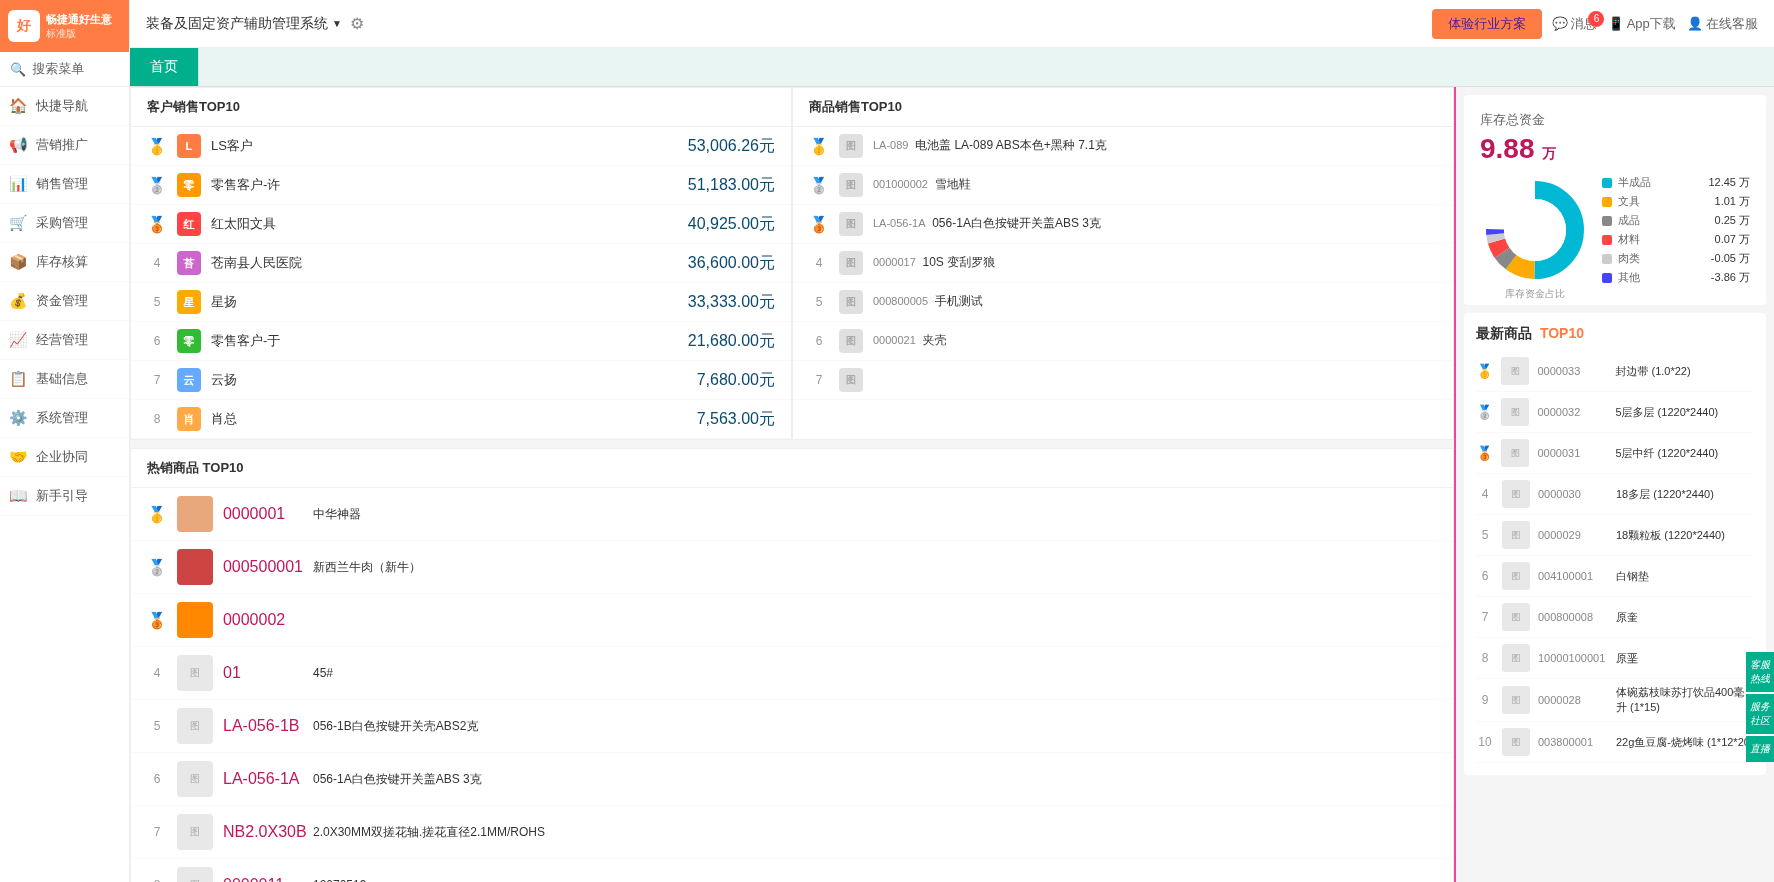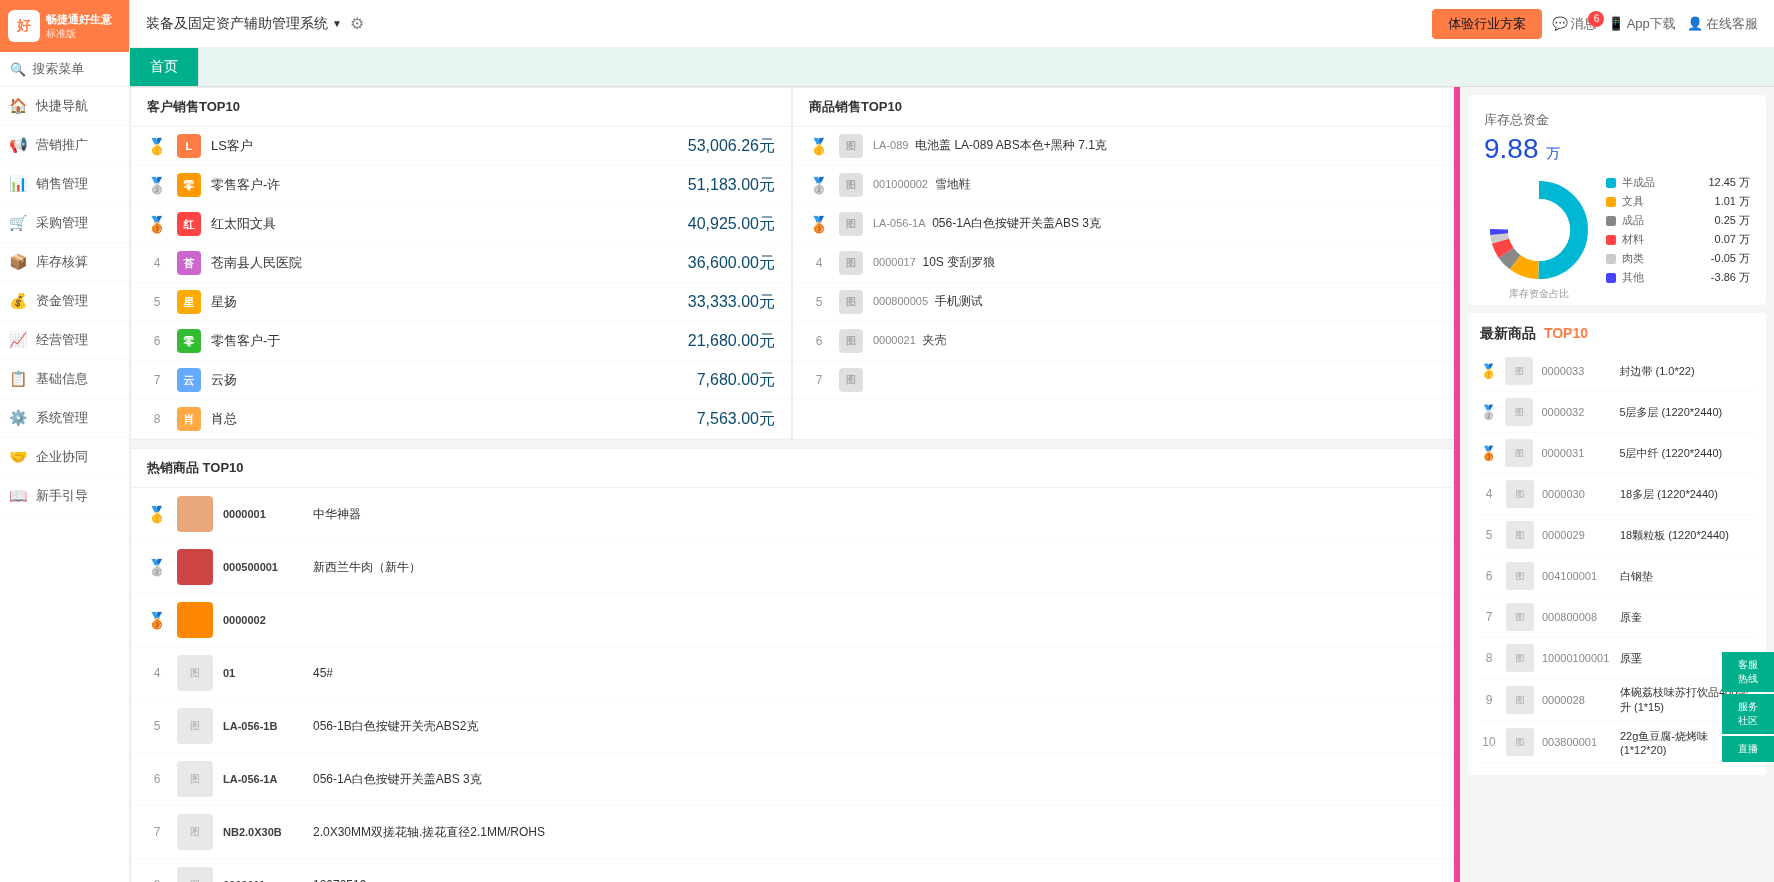--- a/index.html
+++ b/index.html
@@ -59,21 +59,21 @@
       display: flex;
       align-items: center;
       padding: 0 16px;
       height: 48px;
       gap: 10px;
       flex-shrink: 0;
     }
     .topbar-title { font-size: 14px; color: #333; flex: 1; display: flex; align-items: center; gap: 8px; }
     .topbar-dropdown { display: flex; align-items: center; gap: 4px; cursor: pointer; }
     .topbar-actions { display: flex; align-items: center; gap: 12px; color: #666; font-size: 13px; }
-    .btn-primary { background: #ff7d45; color: #0f172a; border: none; border-radius: 4px; padding: 6px 16px; cursor: pointer; font-size: 13px; }
+    .btn-primary { background: #ff7d45; color: #4c1d95; border: none; border-radius: 4px; padding: 6px 16px; cursor: pointer; font-size: 13px; }
     .gear-icon { color: #888; cursor: pointer; font-size: 16px; }
 
     
     .nav-tabs {
       background: #e8f5f3;
       border-bottom: 1px solid #ddd;
       display: flex;
       align-items: center;
       flex-shrink: 0;
     }
@@ -153,30 +153,30 @@
     }
     .product-thumb {
       width: 36px; height: 36px;
       background: #f0f0f0;
       border-radius: 4px;
       display: flex; align-items: center; justify-content: center;
       font-size: 10px; color: #aaa;
       flex-shrink: 0;
       overflow: hidden;
     }
-    .product-code { color: #404040; font-size: 11px; width: 80px; flex-shrink: 0; font-weight: bold; }
+    .product-code { color: #be185d; font-size: 16px; width: 80px; flex-shrink: 0; }
     .product-name { flex: 1; color: #333; font-size: 12px; }
 
     
     .right-panel {
       width: 320px;
       flex-shrink: 0;
       background: #f5f5f5;
       overflow-y: auto;
-      border-left: 6px solid #ec4899;
+      border-left: 2px solid #ec4899;
     }
 
     .inventory-card {
       background: #fff;
       margin: 8px;
       border-radius: 4px;
       padding: 16px;
     }
 
     .chart-area {
@@ -240,27 +240,28 @@
       position: fixed;
       right: 0;
       bottom: 120px;
       display: flex;
       flex-direction: column;
       gap: 2px;
     }
     .float-btn {
       background: #00b08c;
       color: #fff;
-      width: 52px;
+      width: 28px;
       padding: 8px 4px;
-      text-align: center;
+      text-align: left;
       font-size: 11px;
       cursor: pointer;
       writing-mode: horizontal-tb;
       line-height: 1.4;
+      font-style: italic;
     }
 
     .scrollbar-thin::-webkit-scrollbar { width: 4px; }
     .scrollbar-thin::-webkit-scrollbar-thumb { background: #ddd; border-radius: 2px; }
   </style>
 </head>
 <body>
 
 <div class="sidebar">
   <div class="sidebar-logo">
@@ -532,21 +533,21 @@
       </div>
 
     </div>
 
     <div class="right-panel scrollbar-thin">
 
       <div class="inventory-card">
         <div style="font-size:13px;color:#666;margin-bottom:4px;">
           <span>库存总资金</span>
         </div>
-        <div style="font-size:28px;font-weight:normal;color:#1d4ed8;">
+        <div style="font-size:28px;font-weight:bold;color:#be185d;">
           <span>9.88</span>
           <span style="font-size:14px;">万</span>
         </div>
 
         <div class="chart-area">
 
           <div class="donut-container">
             <svg width="110" height="110" viewBox="0 0 110 110">
               <circle cx="55" cy="55" r="40" fill="none" stroke="#00b8d4" stroke-width="18" stroke-dasharray="188 251" stroke-dashoffset="62" transform="rotate(-90 55 55)"></circle>
               <circle cx="55" cy="55" r="40" fill="none" stroke="#ffaa00" stroke-width="18" stroke-dasharray="25 251" stroke-dashoffset="-126" transform="rotate(-90 55 55)"></circle>

